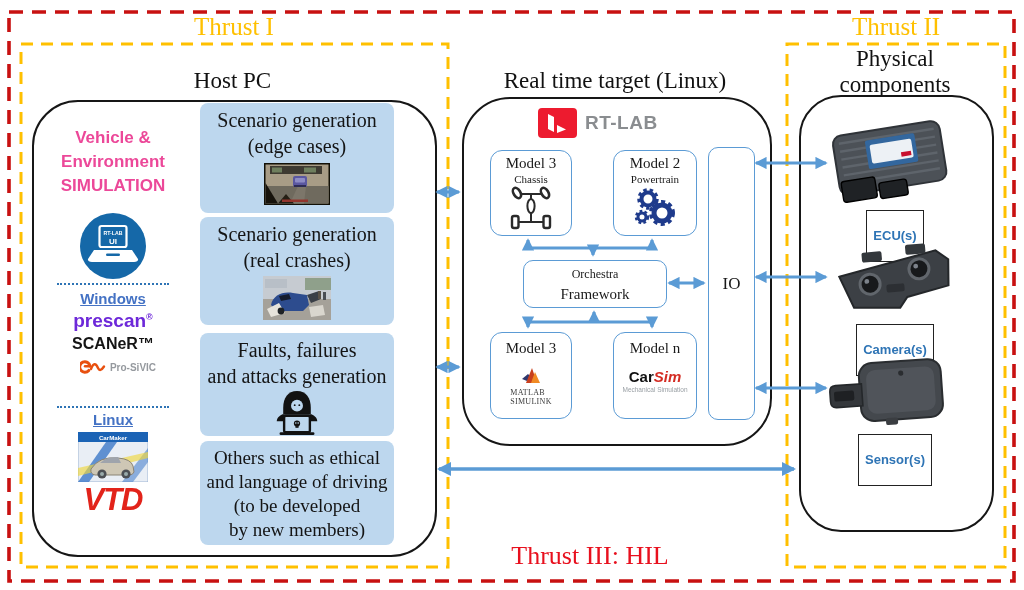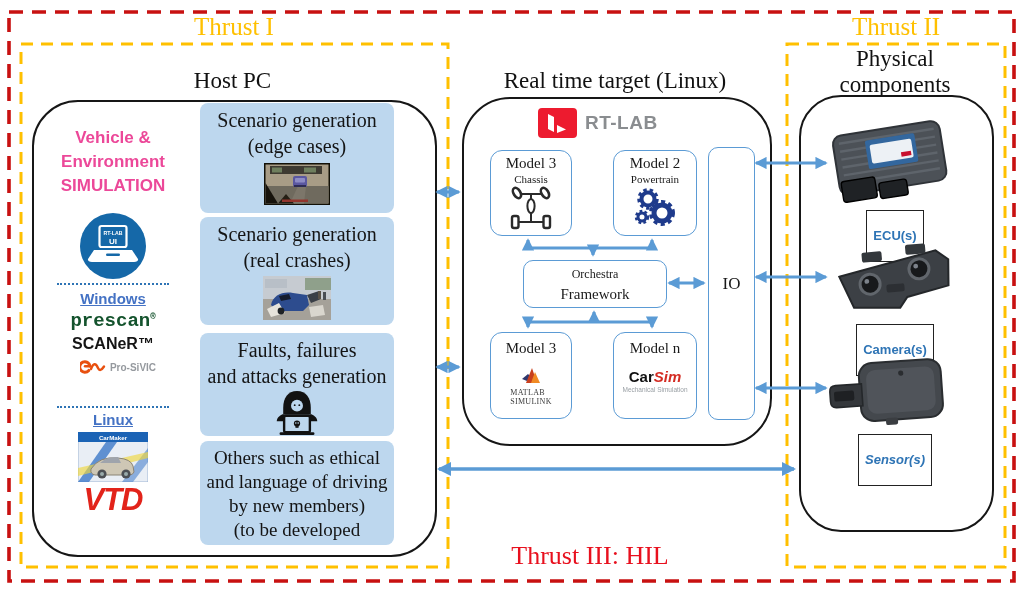--- a/index.html
+++ b/index.html
@@ -12,21 +12,21 @@
   
   .thrust-label{font-size:25px;color:#FFC000;}
   .sec-title{font-size:23px;color:#111;}
   .thrust3{font-size:26px;color:#E8101E;}
   
   .simhdr{font-family:Liberation Sans, sans-serif;font-weight:bold;font-size:17px;
           color:#ec4899;line-height:24px;}
   .dotted{border-top:2px dotted #2E74B5;height:0;}
   .oslink{font-family:"Liberation Sans",sans-serif;font-weight:bold;font-size:15px;
           color:#4472C4;text-decoration:underline;}
-  .prescan{font-family:Liberation Mono, monospace;font-weight:bold;font-size:19px;color:#14532d;}
+  .prescan{font-family:Liberation Sans, sans-serif;font-weight:bold;font-size:19px;color:#6d28d9;}
   .prescan sup{font-size:9px;}
   .scaner{font-family:"Liberation Sans",sans-serif;font-weight:bold;font-size:16px;color:#141414;}
   .prosivic{font-family:"Liberation Sans",sans-serif;font-weight:bold;font-size:10px;color:#95999E;}
   .vtd{font-family:"Liberation Sans",sans-serif;font-style:italic;font-weight:900;
        font-size:31px;color:#E2231A;letter-spacing:-1px;}
   
   .bluebox{position:absolute;left:200px;width:194px;background:#BDD7EE;border-radius:8px;
            text-align:center;color:#141414;}
   .bluebox .t1{font-size:20px;line-height:26px;}
   .bluebox .t2{font-size:19px;line-height:24px;}
@@ -183,22 +183,22 @@
         <circle cx="24.3" cy="35.9" r="0.9" fill="#BDD7EE"></circle>
         <rect x="21.3" y="39.3" width="3.4" height="1.8" fill="#121212"></rect>
         <rect x="4" y="46" width="38" height="3" rx="1.5" fill="#121212"></rect>
       </svg>
     </div>
   </div>
 
   <div class="bluebox" style="top:441px;height:104px;">
     <div class="t2" style="padding-top:5px;">Others such as ethical</div>
     <div class="t2">and language of driving</div>
+    <div class="t2">(to be developed</div>
     <div class="t2">by new members)</div>
-    <div class="t2">(to be developed</div>
   </div>
 
   <div class="abs" style="left:538px;top:108px;display:flex;align-items:center;gap:8px;">
     <svg width="39" height="30" viewBox="0 0 39 30">
       <rect width="39" height="30" rx="4" fill="#ED1B2F"></rect>
       <path d="M10 6 L16 9 L16 24 L10 21 Z" fill="#fff"></path>
       <path d="M19 17 L28 21.5 L19 25 Z" fill="#fff"></path>
     </svg>
     <span class="rtlab-txt">RT-LAB</span>
   </div>
@@ -317,21 +317,21 @@
       <g transform="rotate(-4 62 40)">
         <rect x="34" y="10" width="82" height="58" rx="13" fill="#44484D" stroke="#2A2D30" stroke-width="2"></rect>
         <rect x="41" y="17" width="68" height="44" rx="9" fill="#50545A"></rect>
         <path d="M10 30 L36 30 L36 52 L10 52 Q4 52 4 46 L4 36 Q4 30 10 30 Z" fill="#34373B" stroke="#24272A" stroke-width="1.6"></path>
         <rect x="8" y="36" width="20" height="10" rx="2" fill="#1E2023"></rect>
         <circle cx="76" cy="22" r="2.6" fill="#2A2D30"></circle>
         <rect x="58" y="66" width="12" height="7" rx="2" fill="#3A3D41"></rect>
       </g>
     </svg>
   </div>
-  <div class="abs ctr" style="left:800px;top:434px;width:190px;font-style:italic;">
+  <div class="abs ctr" style="left:800px;top:434px;width:190px;">
     <span class="hwlabel">Sensor(s)</span>
   </div>
 
   <svg class="overlay" width="1024" height="590" viewBox="0 0 1024 590">
     <defs>
       <marker id="ah" viewBox="0 0 10 10" refX="8.6" refY="5" markerWidth="4.1" markerHeight="4.1" orient="auto-start-reverse">
         <path d="M0 0 L10 5 L0 10 Z" fill="#5B9BD5"></path>
       </marker>
     </defs>
 

